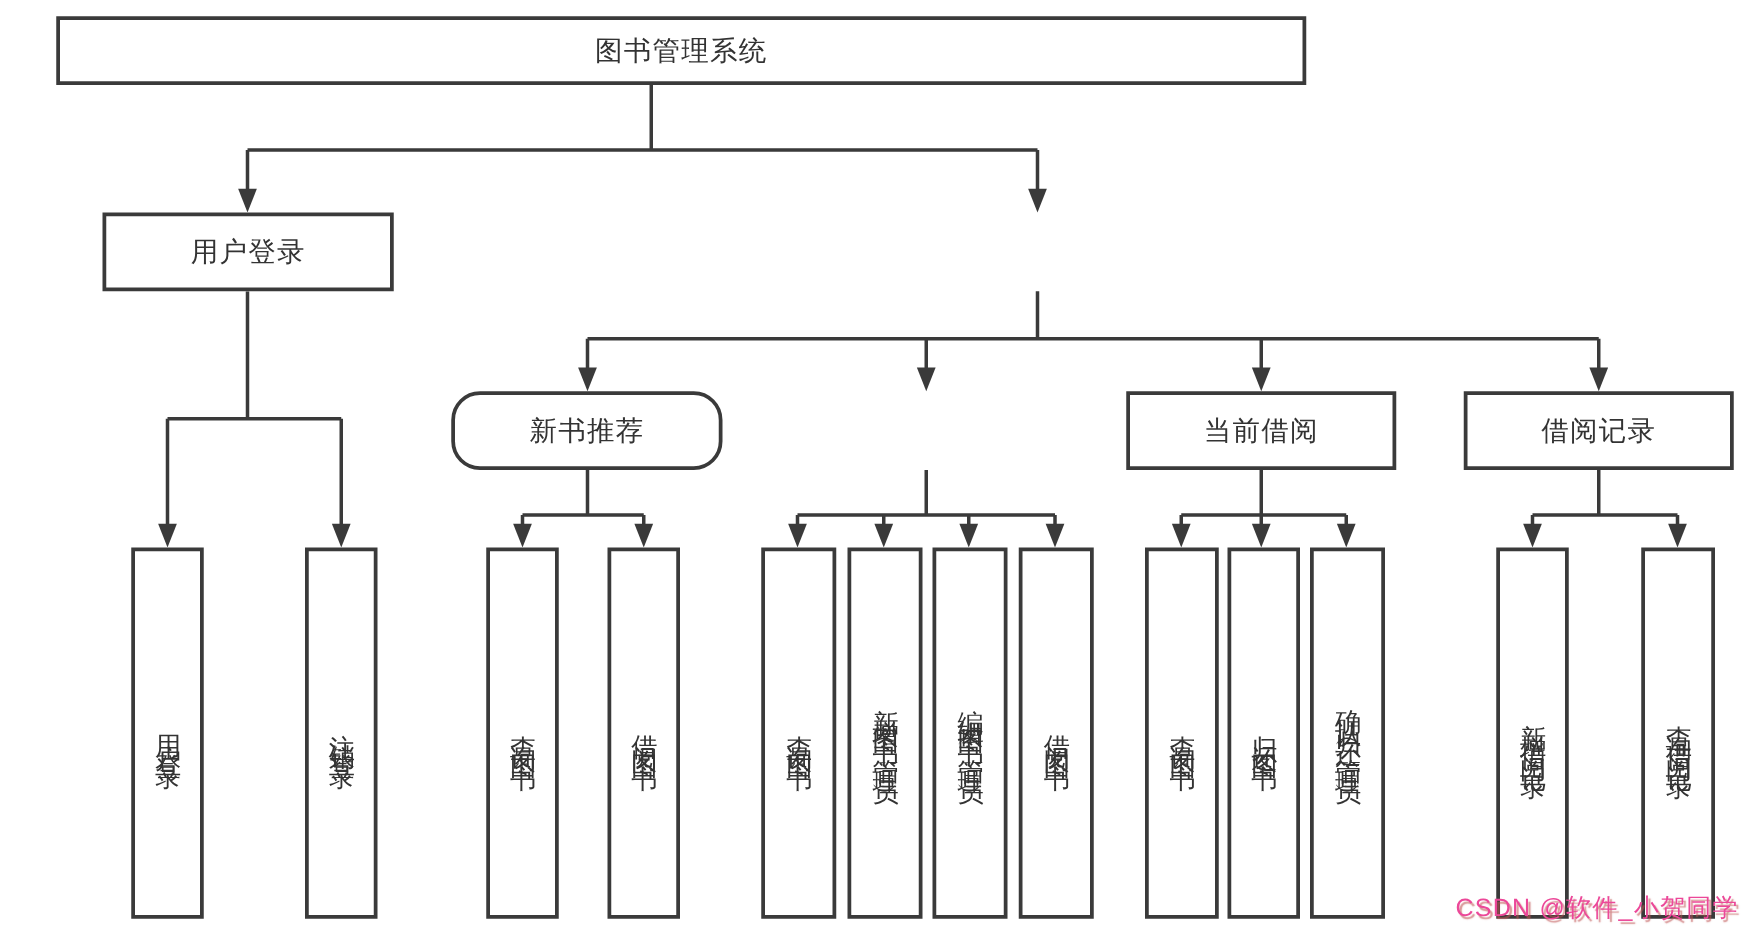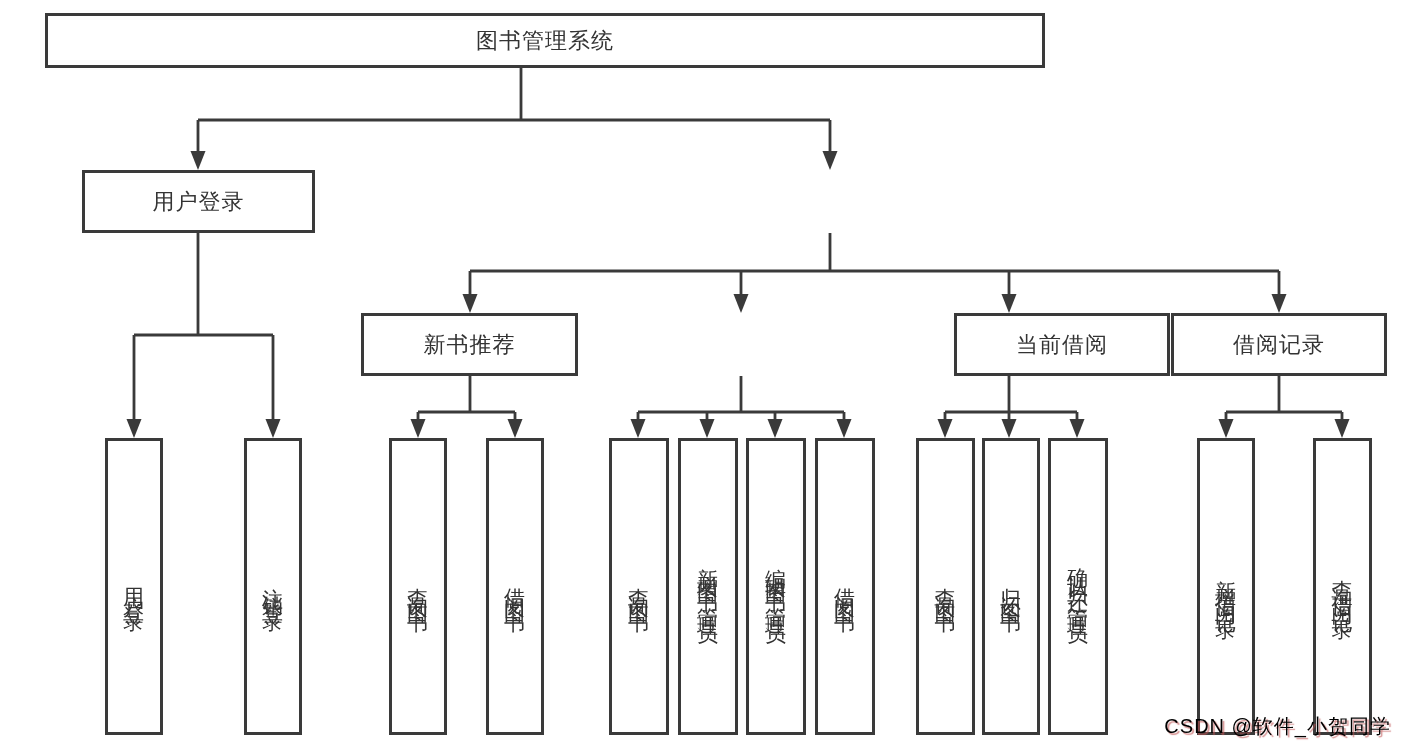--- a/index.html
+++ b/index.html
@@ -35,21 +35,21 @@
     font-size: 21px;
     letter-spacing: 8px;
     line-height: 1;
   }
   .watermark {
     position: absolute;
     right: 14px;
     bottom: 7px;
     font-size: 20px;
     letter-spacing: 1px;
-    color: #000000;
+    color: #ec4899;
     text-shadow: 2px 2px 1px rgba(192, 85, 85, 0.65);
     z-index: 5;
     white-space: nowrap;
   }
 </style>
 </head>
 <body>
 
 <div class="canvas">
 
@@ -94,24 +94,24 @@
   </svg>
 
   <div class="box hbox" style="left:21px; top:13px; width:1000px; height:55px;margin-left:24px;">
     <span>图书管理系统</span>
   </div>
 
   <div class="box hbox" style="left:82px; top:170px; width:233px; height:63px;">
     <span>用户登录</span>
   </div>
 
-  <div class="box hbox" style="left:361px; top:313px; width:217px; height:63px;">
+  <div class="box hbox" style="left:361px; top:313px; width:217px; height:63px;border-radius:23px;">
     <span>新书推荐</span>
   </div>
-  <div class="box hbox" style="left:954px; top:313px; width:216px; height:63px;text-align:center;">
+  <div class="box hbox" style="left:901px; top:313px; width:216px; height:63px;text-align:center;">
     <span>当前借阅</span>
   </div>
   <div class="box hbox" style="left:1171px; top:313px; width:216px; height:63px;">
     <span>借阅记录</span>
   </div>
 
   <div class="box" style="left:105px; top:438px; width:58px; height:297px;">
     <span class="vtext">用户登录</span>
   </div>
   <div class="box" style="left:244px; top:438px; width:58px; height:297px;">

